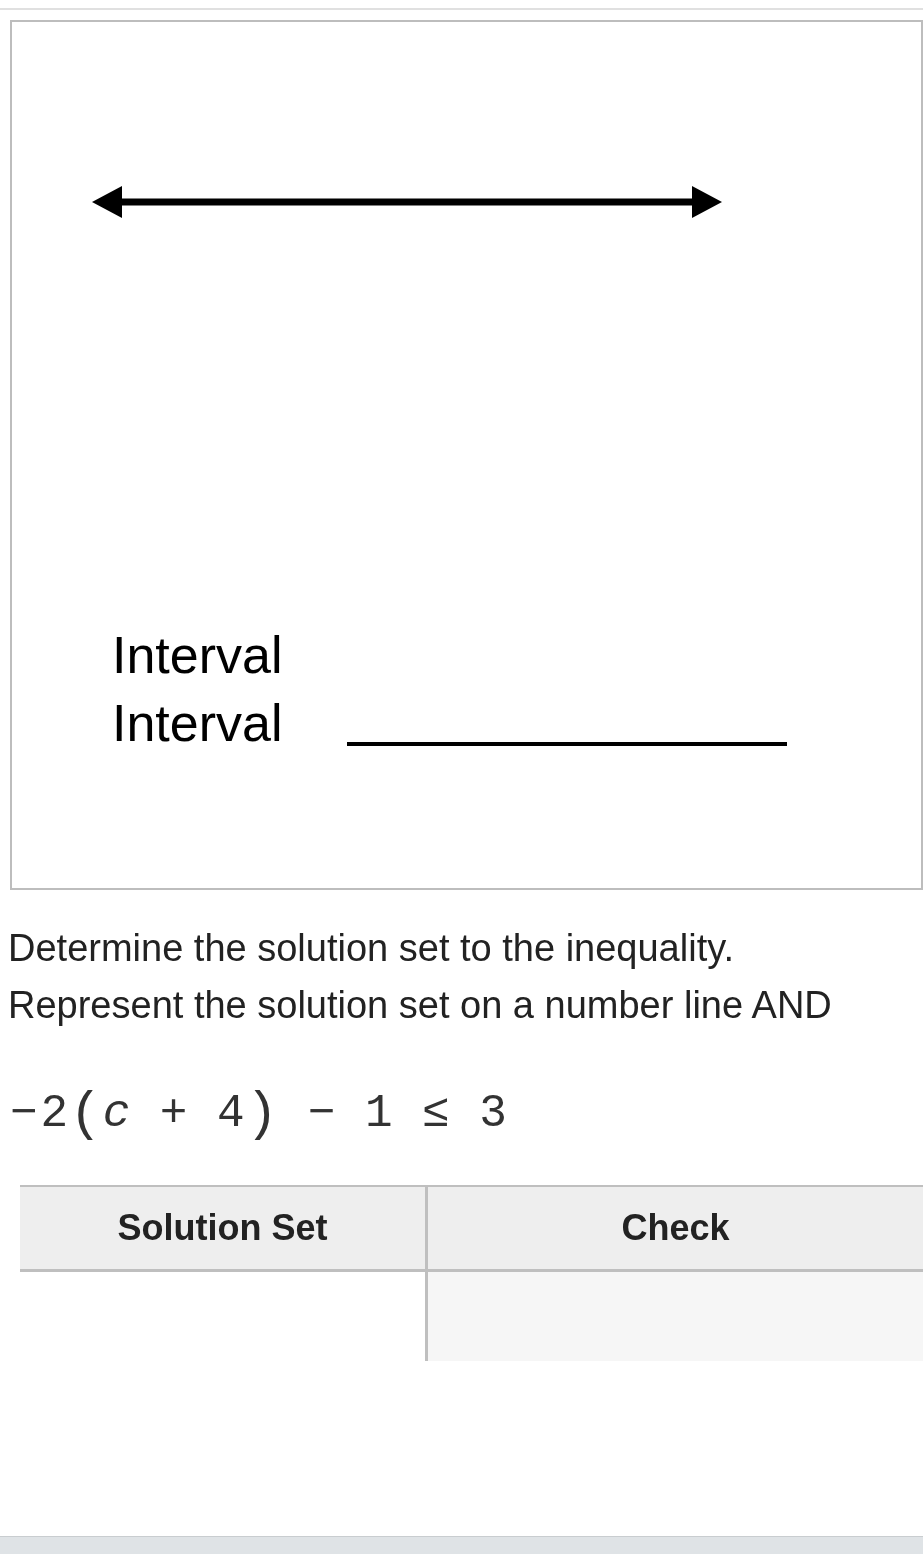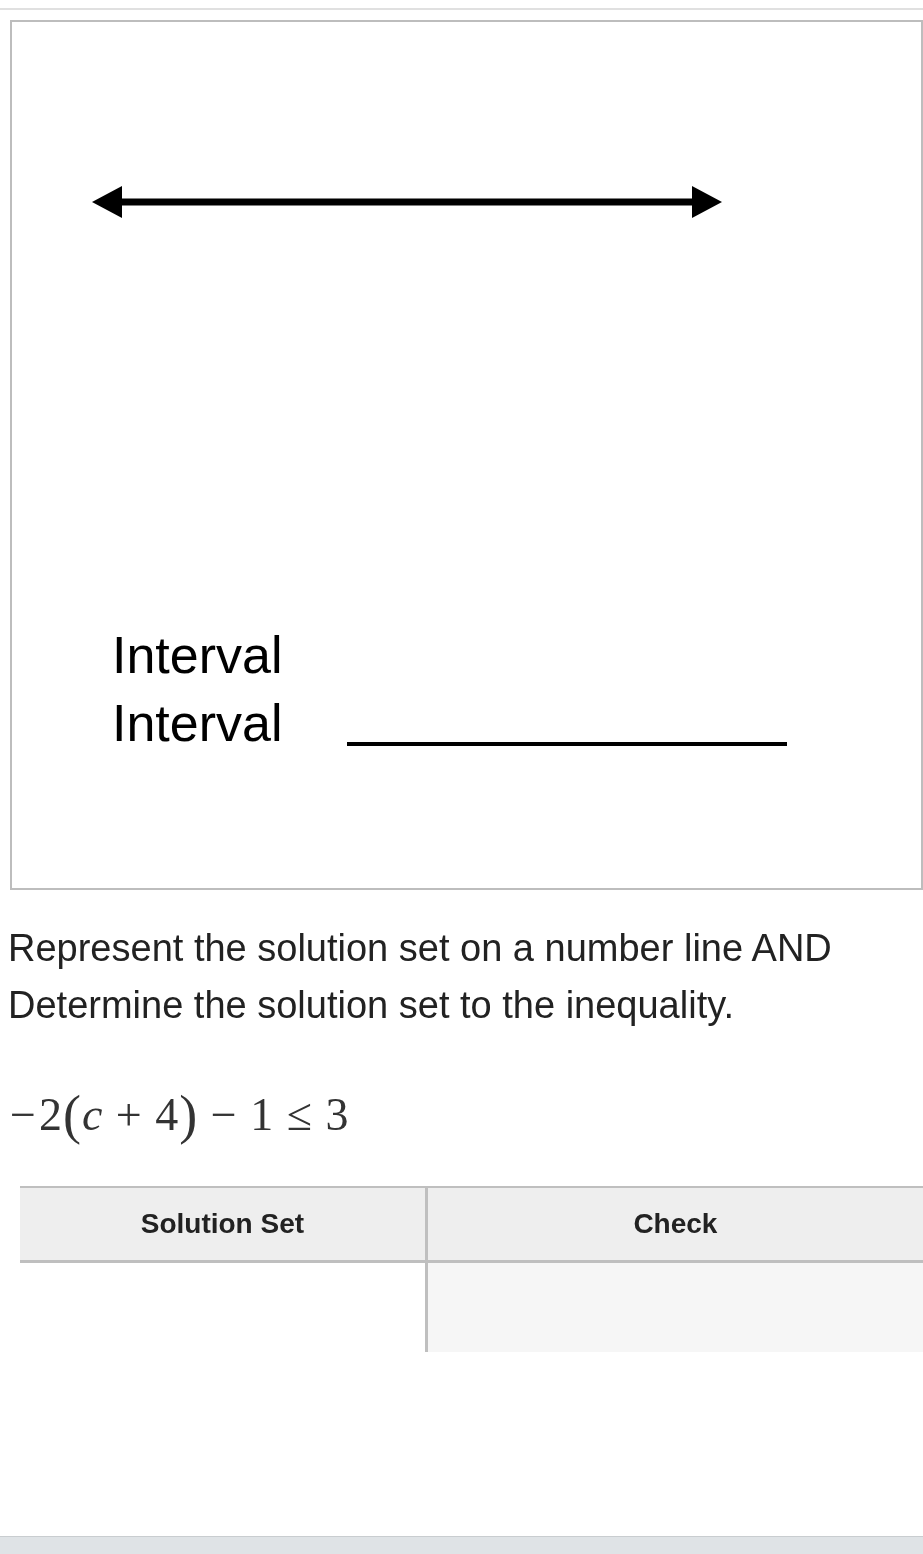--- a/index.html
+++ b/index.html
@@ -58,21 +58,21 @@
   }
   .instructions {
     margin: 30px 8px 0 8px;
     font-family: "Helvetica Neue", Arial, sans-serif;
     font-size: 38px;
     color: #222222;
     line-height: 1.5;
   }
   .equation {
     margin: 50px 12px 0 10px;
-    font-family: Liberation Serif, serif;
+    font-family: Liberation Mono, monospace;
     font-size: 46px;
     color: #333333;
     letter-spacing: 1px;
   }
   .equation .minus {
     margin-right: 2px;
   }
   .equation .paren {
     font-size: 54px;
     vertical-align: -3px;
@@ -85,21 +85,21 @@
     width: 903px;
   }
   table.solution-table {
     width: 100%;
     border-collapse: collapse;
     table-layout: fixed;
   }
   table.solution-table th {
     background: #eeeeee;
     font-family: "Helvetica Neue", Arial, sans-serif;
-    font-size: 28px;
+    font-size: 36px;
     font-weight: 600;
     color: #222222;
     padding: 20px 10px;
     border-top: 2px solid #bfbfbf;
     border-bottom: 3px solid #bfbfbf;
   }
   table.solution-table th.col-sol {
     border-right: 3px solid #bfbfbf;
     width: 45%;
   }
@@ -144,22 +144,22 @@
     <div class="interval-label">
       <div>Interval</div>
       <div>Interval</div>
     </div>
 
     <div class="blank-line"></div>
 
   </div>
 
   <div class="instructions">
+    <div>Determine the solution set to the inequality.</div>
     <div>Represent the solution set on a number line AND</div>
-    <div>Determine the solution set to the inequality.</div>
   </div>
 
   <div class="equation">
     <span class="minus">−</span>2<span class="paren">(</span><span class="var">c</span>&nbsp;+&nbsp;4<span class="paren">)</span>&nbsp;−&nbsp;1&nbsp;≤&nbsp;3
   </div>
 
   <div class="table-wrap">
     <table class="solution-table">
       <thead>
         <tr>

